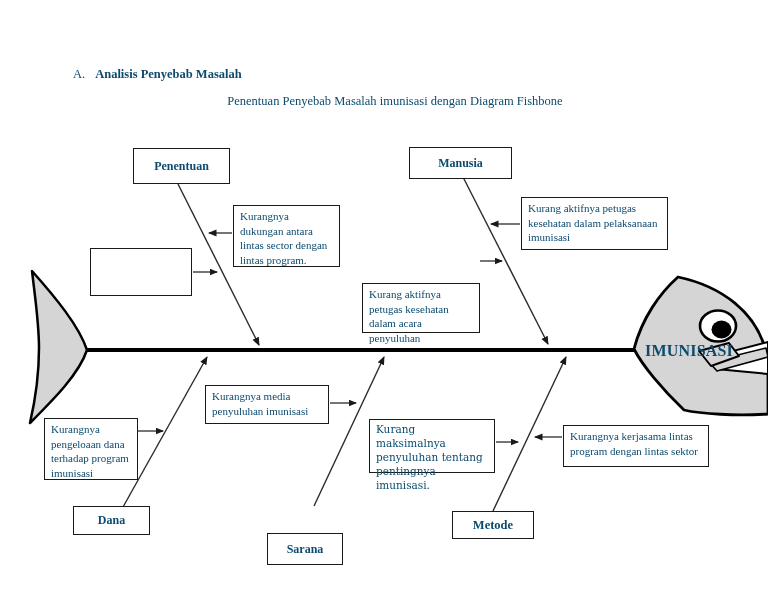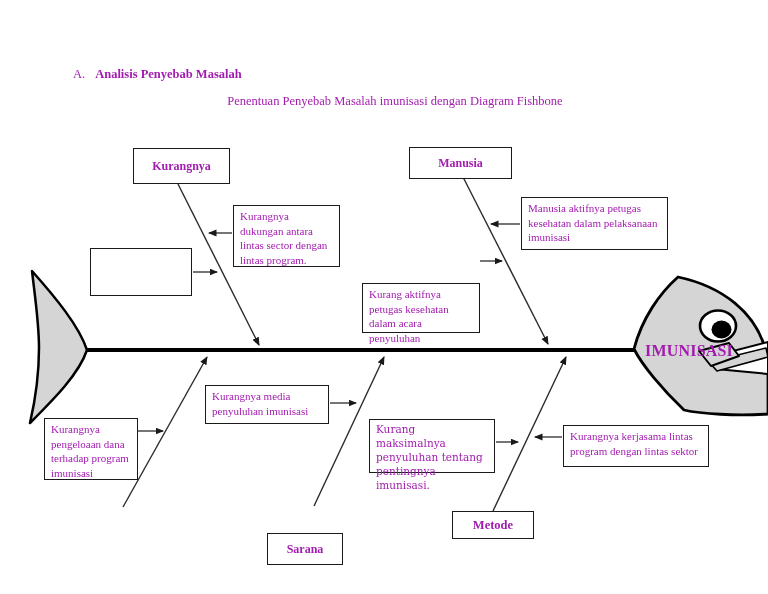--- a/index.html
+++ b/index.html
@@ -1,18 +1,18 @@
 <!DOCTYPE html>
 <html><head>
 <meta charset="utf-8">
 <style>
   html,body{margin:0;padding:0;background:#fff;}
   .page{
     position:relative;width:768px;height:594px;background:#ffffff;
-    font-family:"Liberation Serif", serif;color:#a21caf;overflow:hidden;
+    font-family:"Liberation Serif", serif;color:#0c4a6e;overflow:hidden;
   }
   .heading{
     position:absolute;left:73px;top:67px;font-size:12.5px;white-space:nowrap;
   }
   .heading .prefix{font-weight:normal;margin-right:10px;}
   .heading .main{font-weight:bold;}
   .subtitle{
     position:absolute;left:0;top:94px;width:790px;text-align:center;
     font-size:12.5px;white-space:nowrap;
   }
@@ -76,39 +76,42 @@
     <path d="M 709 362 L 766 348 L 768 357 L 717 371 Z" stroke="#000" stroke-width="1.6" stroke-linejoin="round" fill="#d5d5d5"></path>
 
     <path d="M 699 351 L 729 343 L 739 356 L 711 366 Z" stroke="#000" stroke-width="2" stroke-linejoin="round" fill="#d5d5d5"></path>
 
     <ellipse cx="718" cy="326" rx="18" ry="15.5" fill="#fff" stroke="#000" stroke-width="2.6"></ellipse>
     <ellipse cx="721.5" cy="329.5" rx="10" ry="9" fill="#000"></ellipse>
     <circle cx="712.5" cy="320.5" r="2.8" fill="#fff"></circle>
   </svg>
 
   <div class="cat-box" style="left:133px;top:148px;width:95px;height:34px;">
-    <span>Kurangnya</span>
+    <span>Penentuan</span>
   </div>
   <div class="cat-box" style="left:409px;top:147px;width:101px;height:30px;">
     <span>Manusia</span>
+  </div>
+  <div class="cat-box" style="left:73px;top:506px;width:75px;height:27px;">
+    <span>Dana</span>
   </div>
   <div class="cat-box" style="left:267px;top:505px;width:74px;height:30px;margin-top:28px;">
     <span>Sarana</span>
   </div>
   <div class="cat-box" style="left:452px;top:511px;width:80px;height:26px;font-size:12.5px;">
     <span>Metode</span>
   </div>
 
   <div class="cause-box" style="left:90px;top:248px;width:102px;height:48px;"></div>
 
   <div class="cause-box" style="left:233px;top:205px;width:107px;height:62px;">Kurangnya dukungan antara lintas sector dengan lintas program.</div>
 
   <div class="cause-box" style="left:362px;top:235px;width:118px;height:50px;margin-top:48px;">Kurang aktifnya petugas kesehatan dalam acara penyuluhan</div>
 
-  <div class="cause-box" style="left:521px;top:197px;width:147px;height:53px;">Manusia aktifnya petugas kesehatan dalam pelaksanaan imunisasi</div>
+  <div class="cause-box" style="left:521px;top:197px;width:147px;height:53px;">Kurang aktifnya petugas kesehatan dalam pelaksanaan imunisasi</div>
 
   <div class="cause-box" style="left:44px;top:418px;width:94px;height:62px;">Kurangnya pengeloaan dana terhadap program imunisasi</div>
 
   <div class="cause-box" style="left:205px;top:385px;width:124px;height:39px;">Kurangnya media penyuluhan imunisasi</div>
 
   <div class="cause-box alt-font" style="left:369px;top:419px;width:126px;height:54px;border-width:1.5px;">Kurang maksimalnya penyuluhan tentang pentingnya imunisasi.</div>
 
   <div class="cause-box" style="left:563px;top:425px;width:146px;height:42px;">Kurangnya  kerjasama lintas program dengan lintas sektor</div>
 
   <div class="problem-label">IMUNISASI</div>

